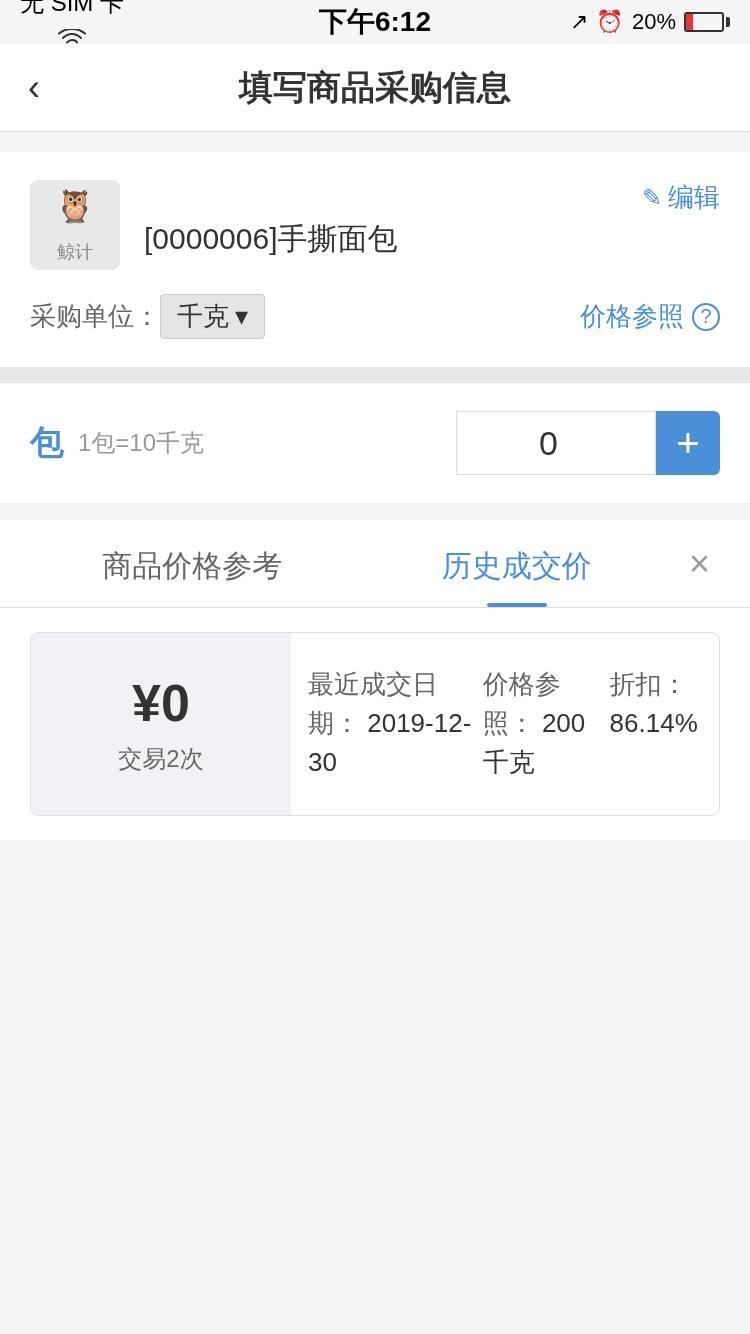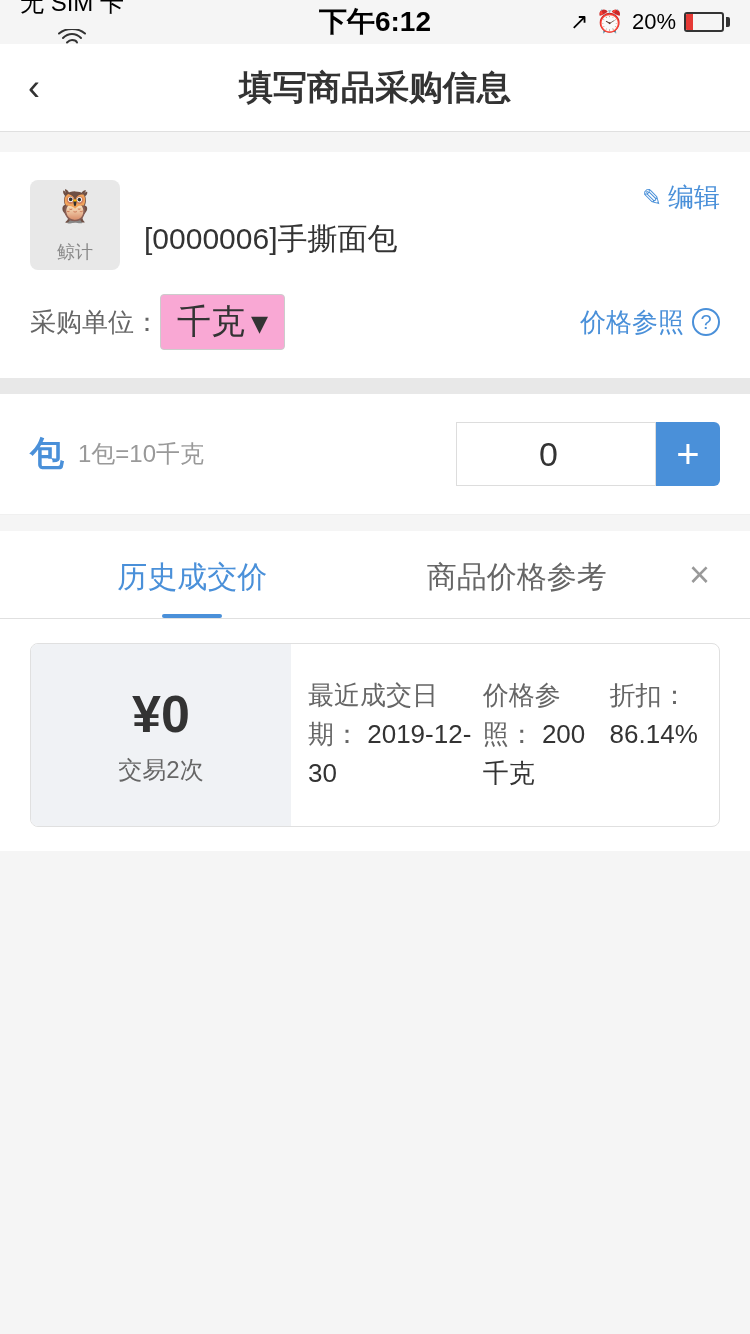--- a/index.html
+++ b/index.html
@@ -154,23 +154,23 @@
     .unit-row {
       display: flex;
       align-items: center;
       font-size: 26px;
       color: #666;
     }
     .unit-select {
       border: 1px solid #ccc;
       border-radius: 4px;
       padding: 4px 16px;
-      font-size: 34px;
-      color: #333;
-      background: #f9a8d4;
+      font-size: 26px;
+      color: #333;
+      background: #e5e5e5;
       display: flex;
       align-items: center;
       gap: 6px;
     }
     .price-ref {
       display: flex;
       align-items: center;
       gap: 8px;
       color: #4a90d9;
       font-size: 26px;
@@ -410,26 +410,26 @@
     <span class="bag-unit">1包=10千克</span>
   </div>
   <div class="quantity-input-row">
     <input class="quantity-input" type="number" value="0" style="">
     <div class="quantity-plus">+</div>
   </div>
 </div>
 
 <div class="tab-panel">
   <div class="tab-bar">
+    <div class="tab-item">
+      <span>商品价格参考</span>
+    </div>
     <div class="tab-item active">
       <span>历史成交价</span>
       <div class="tab-underline"></div>
-    </div>
-    <div class="tab-item">
-      <span>商品价格参考</span>
     </div>
     <span class="tab-close">×</span>
   </div>
 
   <div class="history-container">
     <div class="history-card">
       <div class="history-left">
         <div class="price-display">¥0</div>
         <div class="trade-count">交易2次</div>
       </div>

